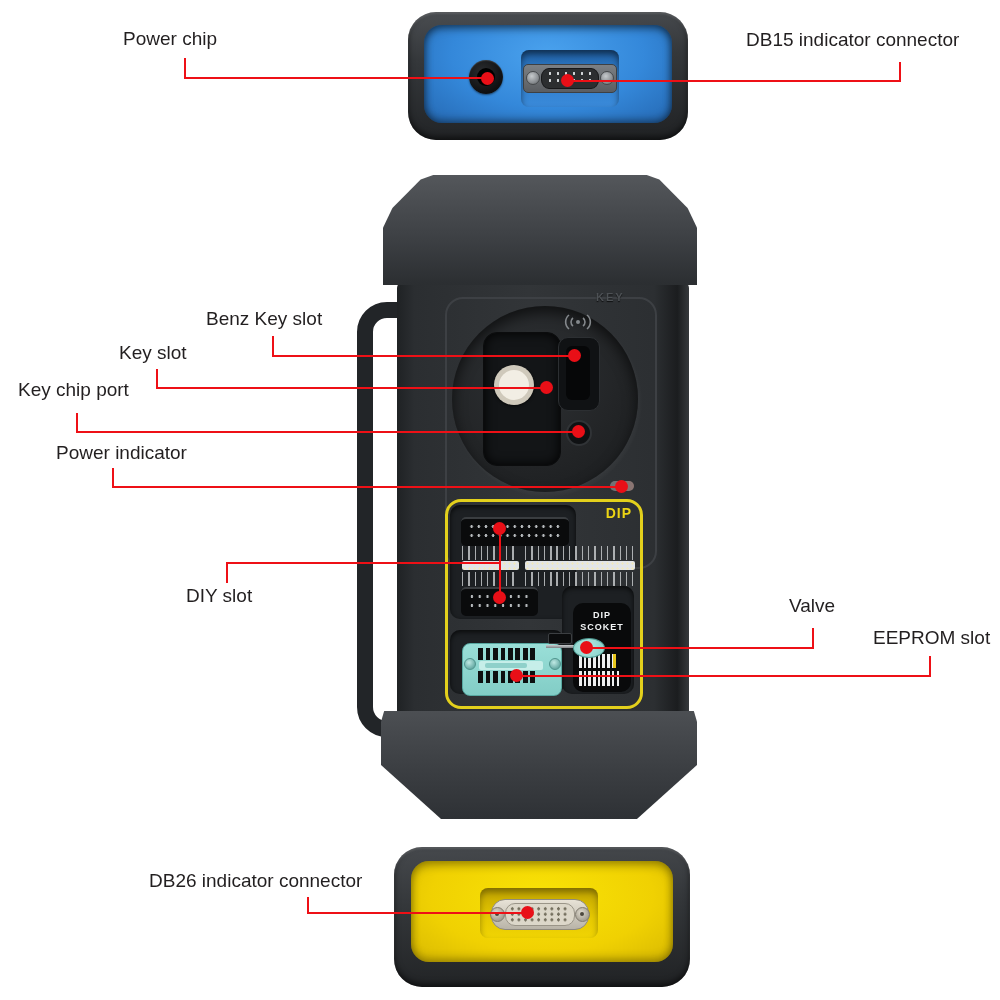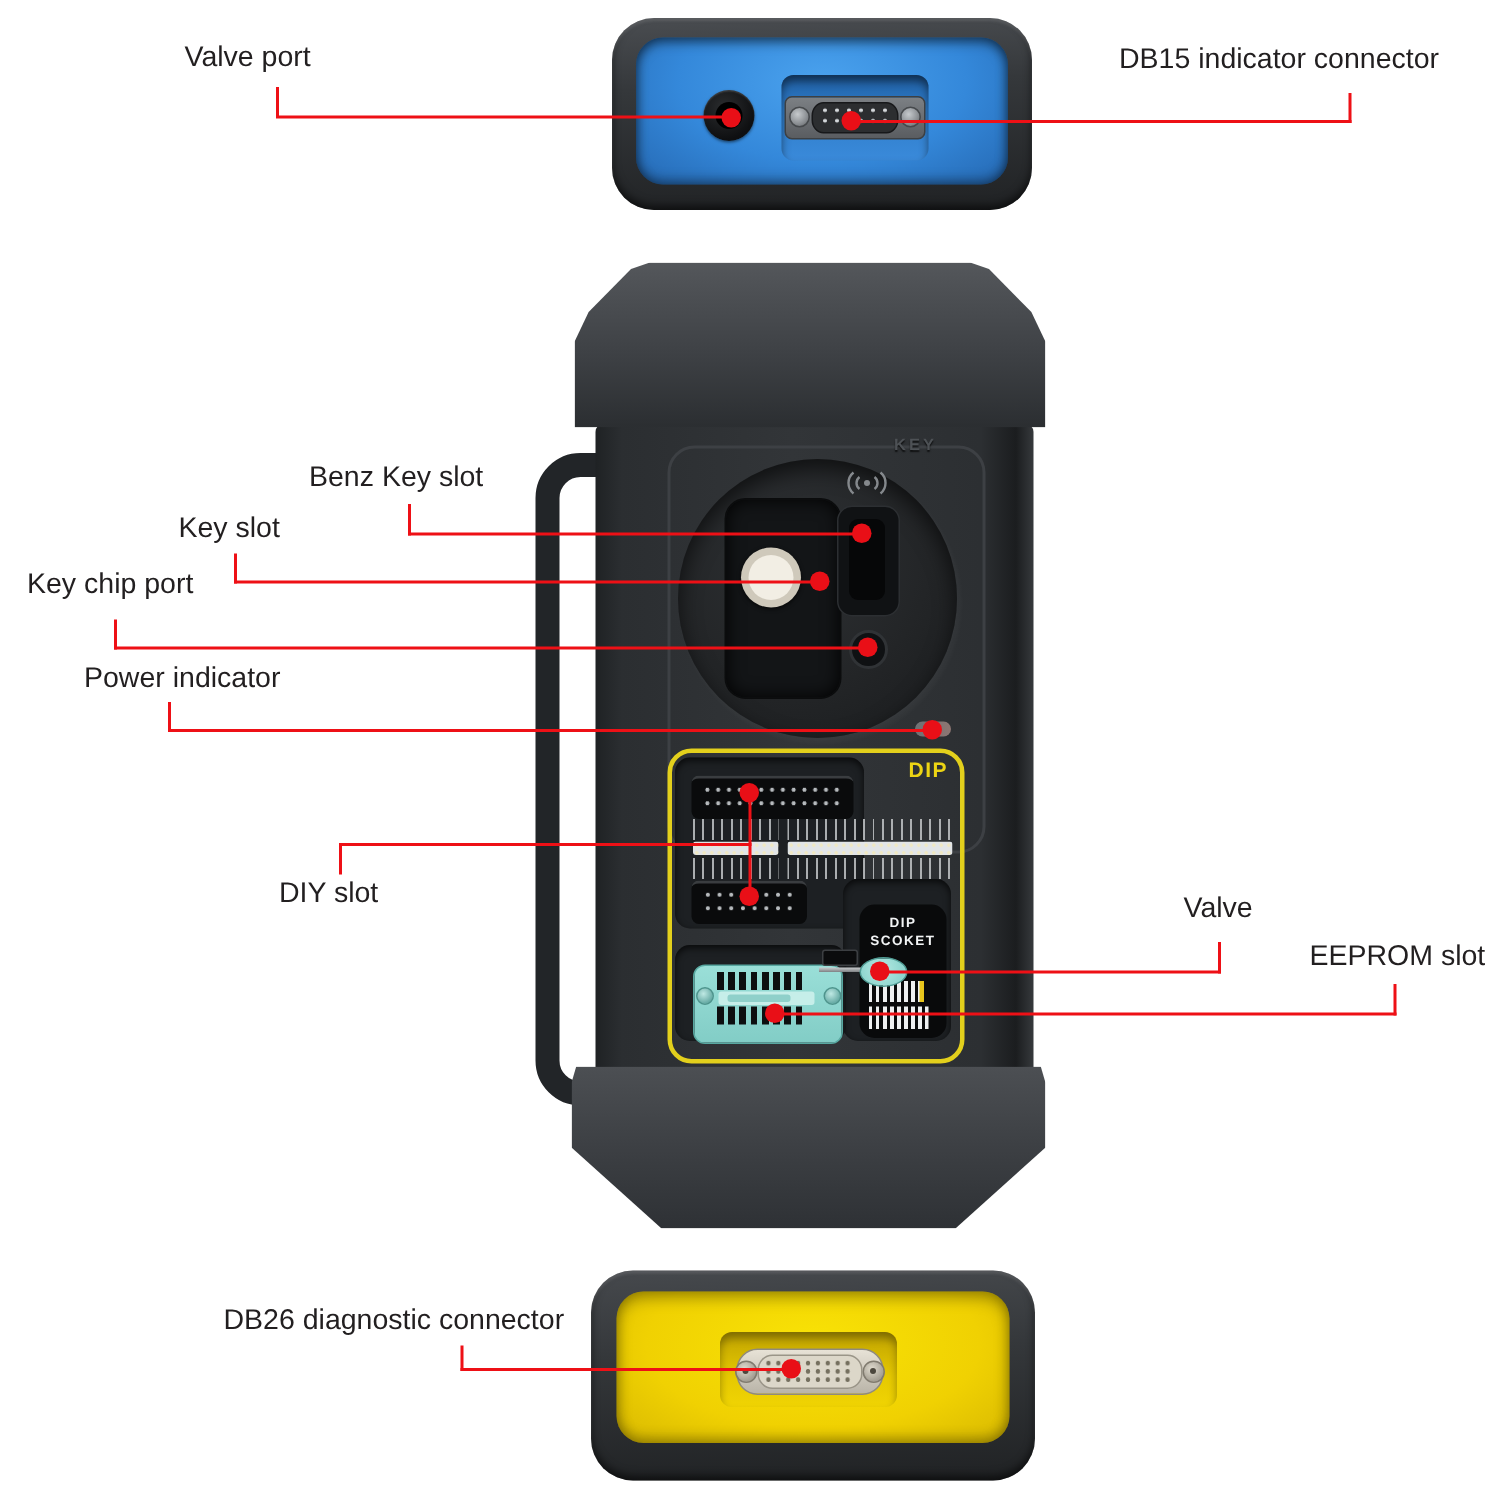--- a/index.html
+++ b/index.html
@@ -222,21 +222,21 @@
   <div class="abs db26-inner"></div>
   <div class="abs db26-holes"></div>
   <div class="abs db26-screw l">
       <div class="screw-hole"></div>
     </div>
   <div class="abs db26-screw r">
       <div class="screw-hole"></div>
     </div>
 
   <div class="callout">
-    <div class="co-label" style="left:123px;top:28px;">Valve port</div>
+    <div class="co-label" style="left:123px;top:28px;">Power chip</div>
     <div class="rl" style="left:184px;top:58px;width:2px;height:20px;"></div>
     <div class="rl" style="left:184px;top:77px;width:304px;height:2px;"></div>
     <div class="rdot" style="left:481px;top:72px;"></div>
   </div>
 
   <div class="callout">
     <div class="co-label" style="left:746px;top:29px;">DB15 indicator connector</div>
     <div class="rl" style="left:899px;top:62px;width:2px;height:20px;"></div>
     <div class="rl" style="left:568px;top:80px;width:333px;height:2px;"></div>
     <div class="rdot" style="left:561px;top:74px;"></div>
@@ -287,19 +287,19 @@
   </div>
 
   <div class="callout">
     <div class="co-label" style="left:873px;top:627px;">EEPROM slot</div>
     <div class="rl" style="left:929px;top:656px;width:2px;height:21px;"></div>
     <div class="rl" style="left:517px;top:675px;width:414px;height:2px;"></div>
     <div class="rdot" style="left:510px;top:669px;"></div>
   </div>
 
   <div class="callout">
-    <div class="co-label" style="left:149px;top:870px;">DB26 diagnostic connector</div>
+    <div class="co-label" style="left:149px;top:870px;">DB26 indicator connector</div>
     <div class="rl" style="left:307px;top:897px;width:2px;height:17px;"></div>
     <div class="rl" style="left:307px;top:912px;width:221px;height:2px;"></div>
     <div class="rdot" style="left:521px;top:906px;"></div>
   </div>
 
 </div>
 
 </body></html>

